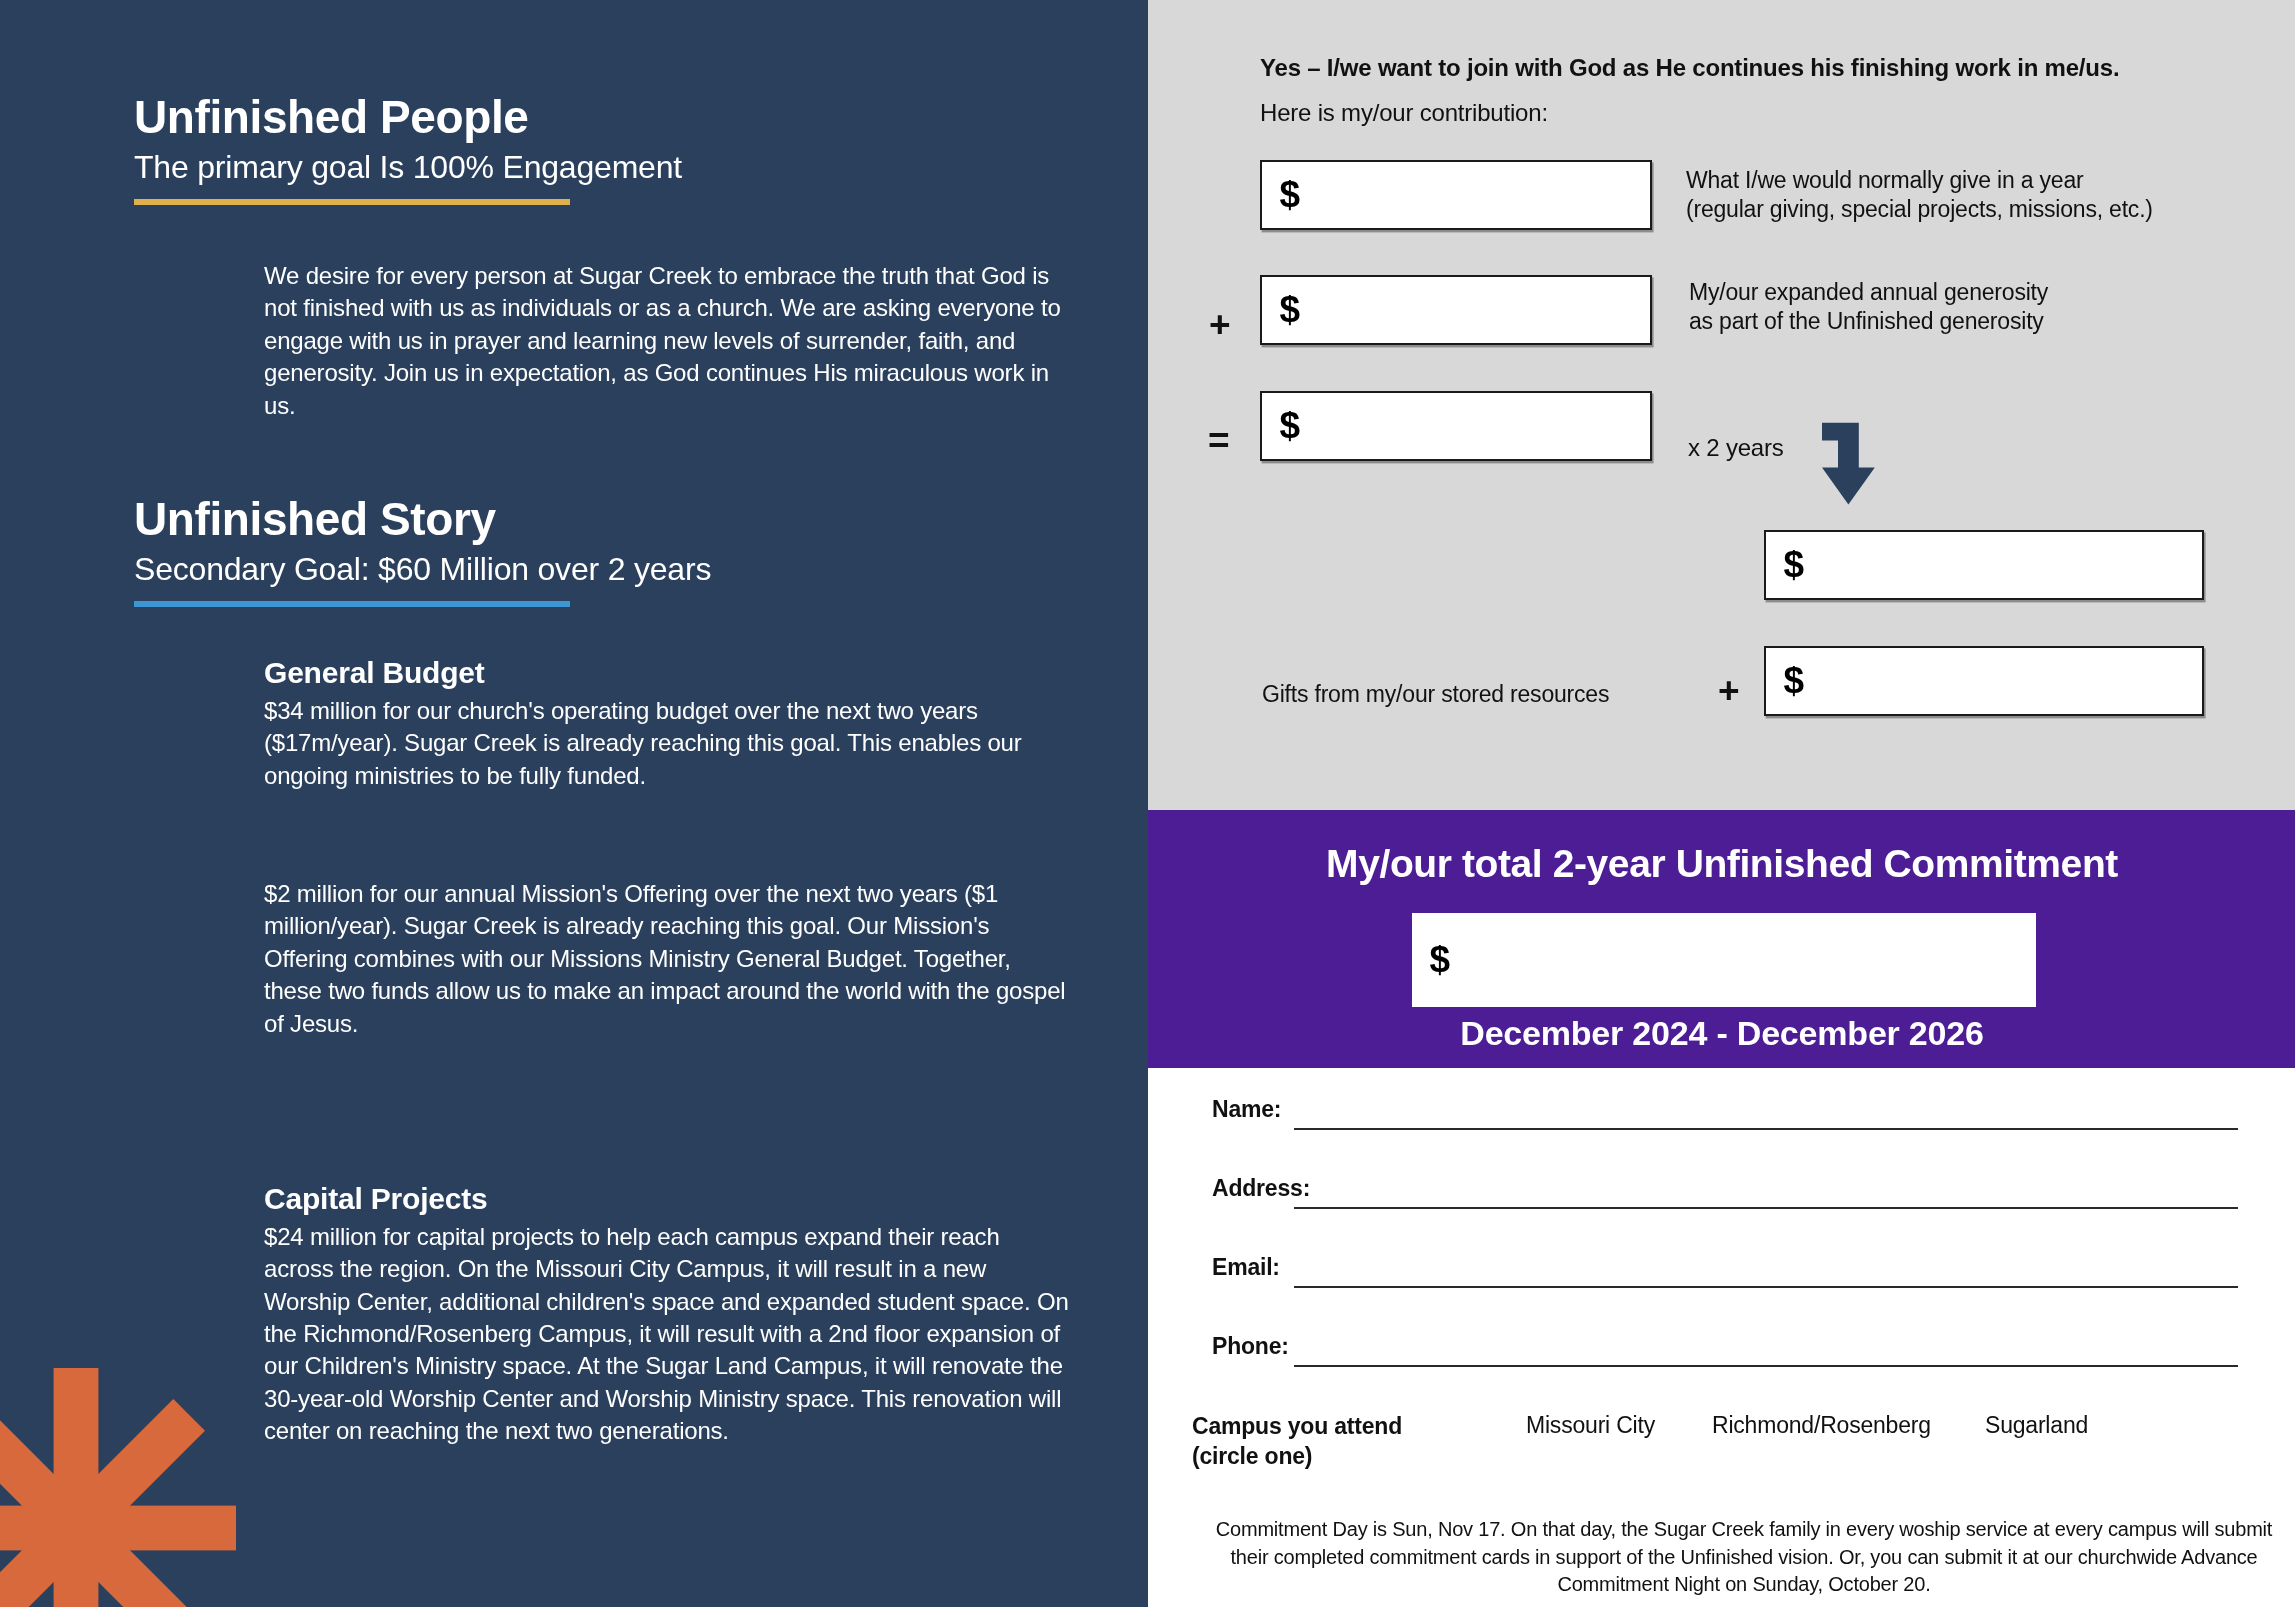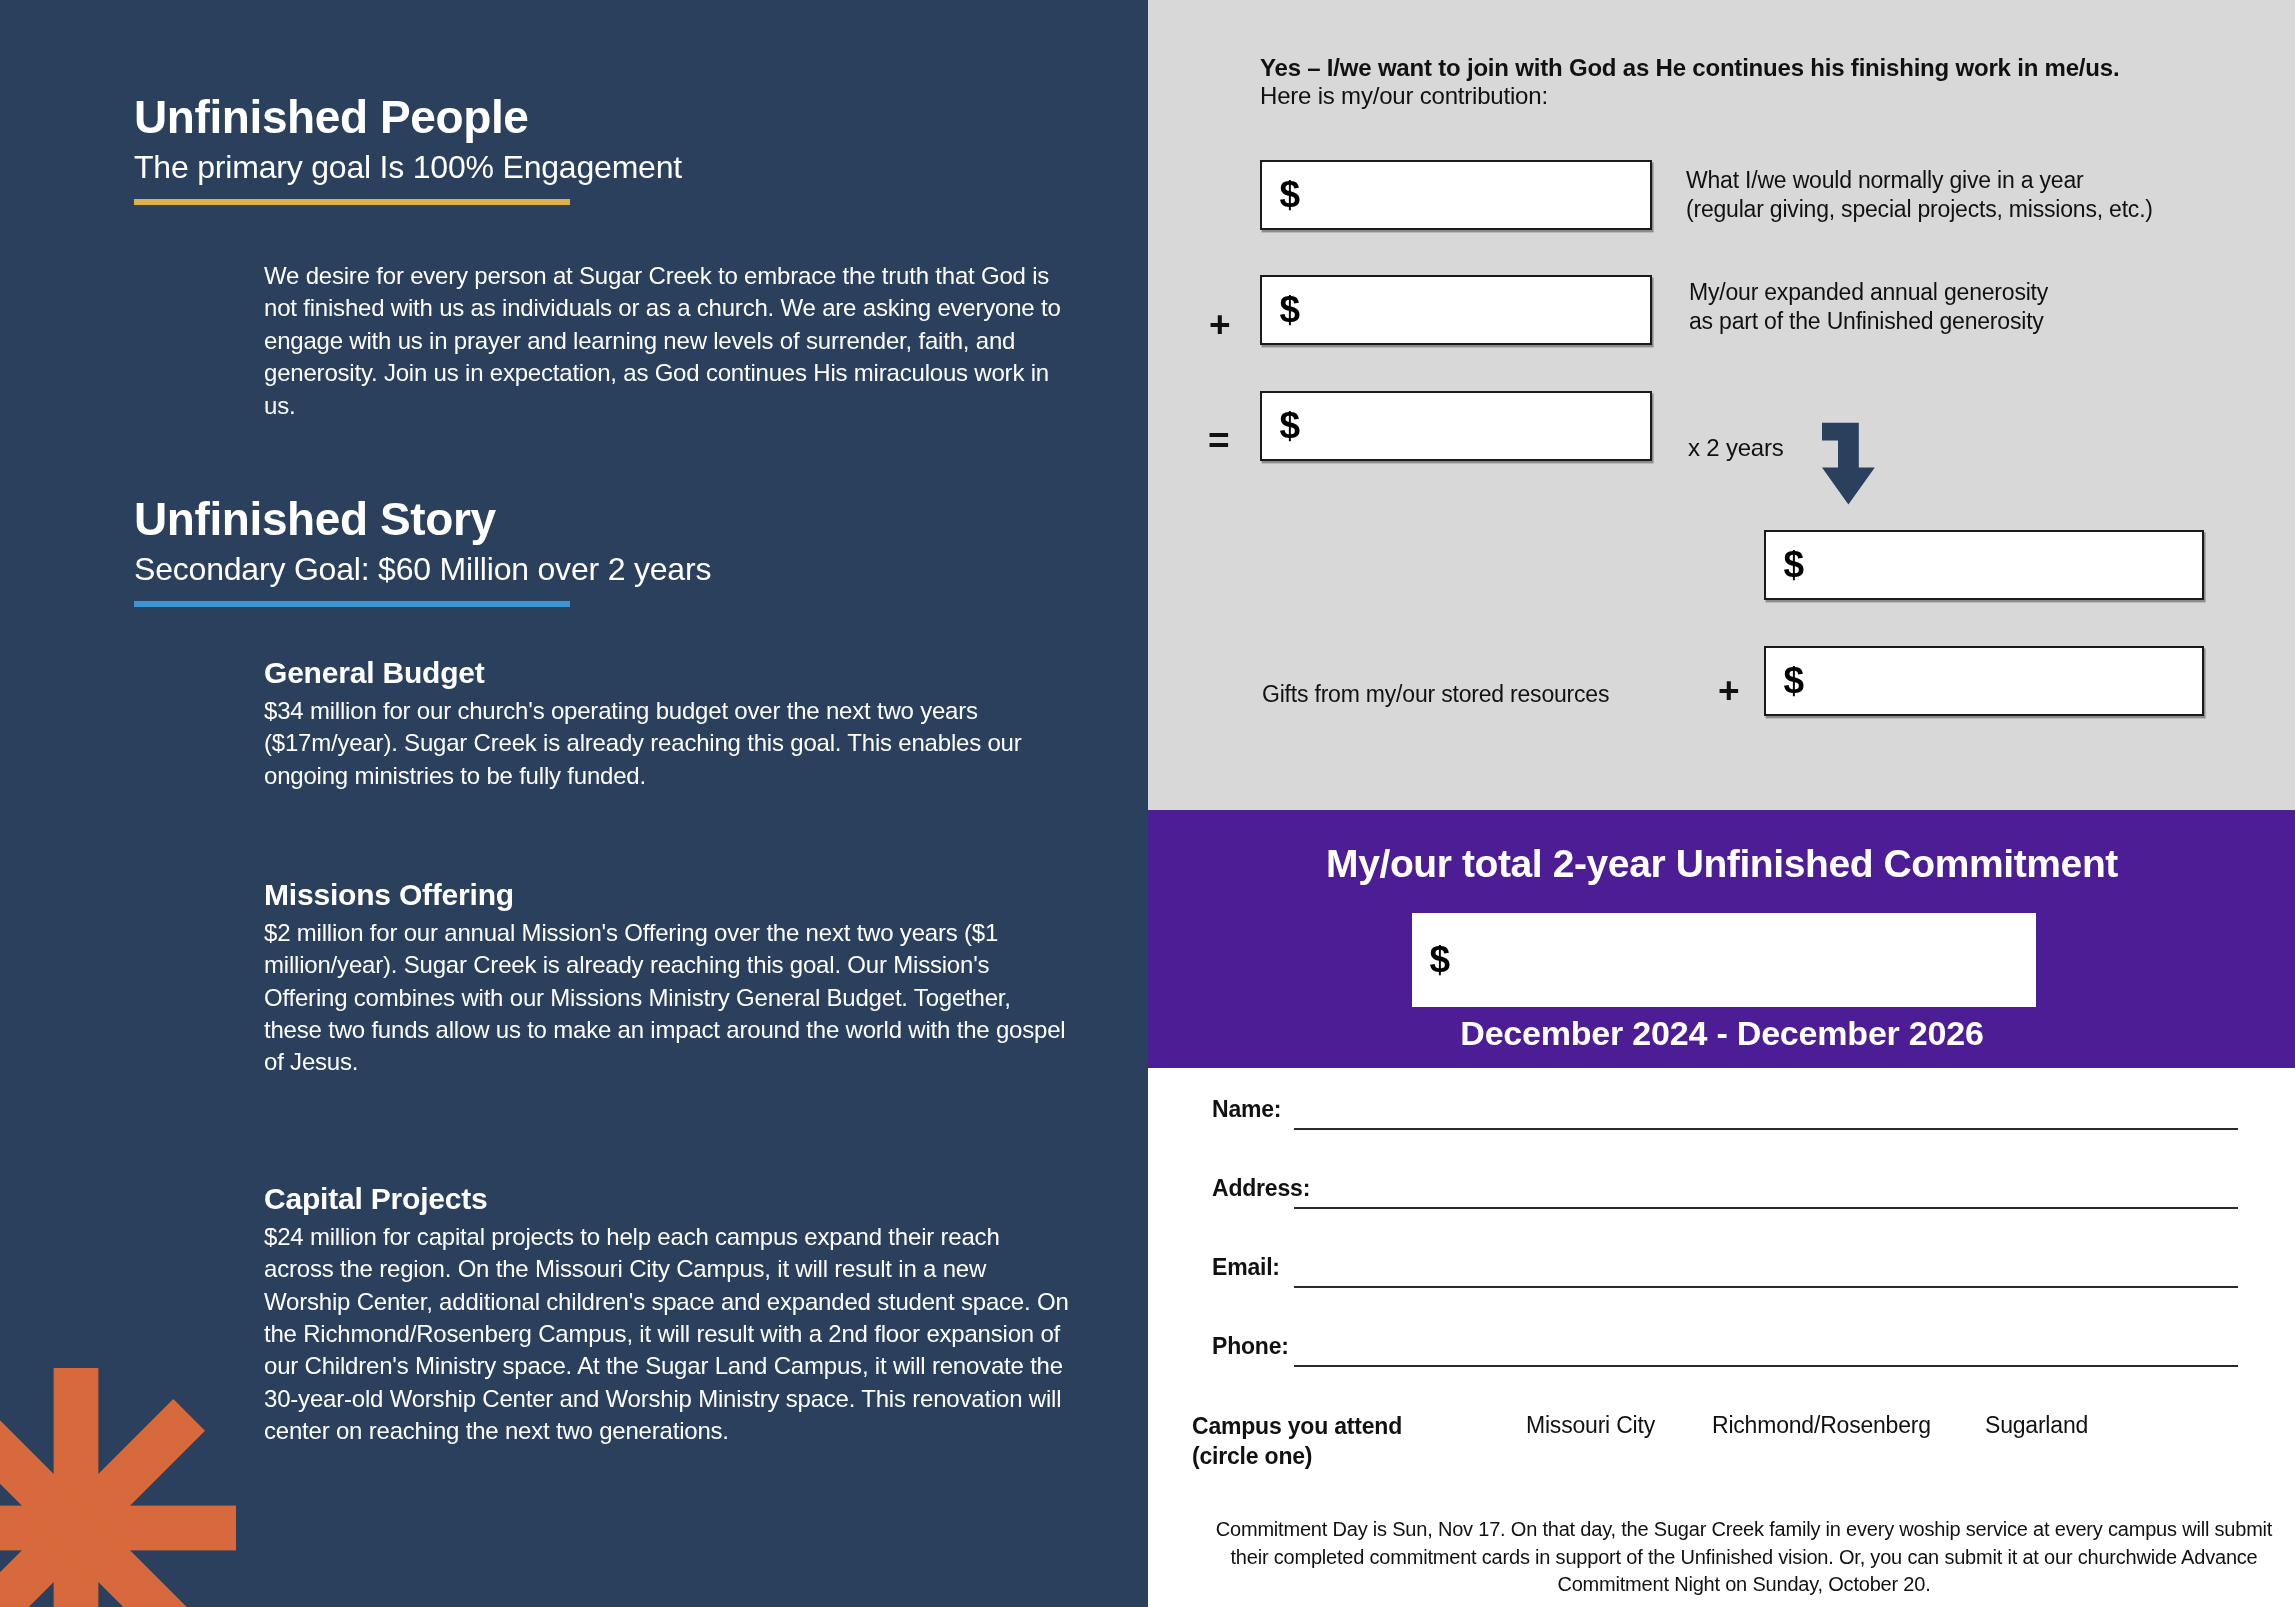--- a/index.html
+++ b/index.html
@@ -47,21 +47,21 @@
   
   .right-top {
     position:absolute; left:1148px; top:0; width:1148px; height:810px;
     background:#d8d8d8;
   }
   .yes-line {
     position:absolute; left:1260px; top:54px; width:1008px;
     font-size:24px; font-weight:bold; color:#111; letter-spacing:-0.2px;
   }
   .here-line {
-    position:absolute; left:1260px; top:82px;
+    position:absolute; left:1260px; top:99px;
     font-size:24px; color:#111; letter-spacing:-0.2px;
   }
 
   .money-box {
     position:absolute; background:#ffffff;
     border:2.4px solid #1a1a1a;
     box-shadow:1.6px 2.4px 0 rgba(0,0,0,0.35);
   }
   .money-box .dollar {
     position:absolute; left:17.6px; top:50%; transform:translateY(-50%);
@@ -160,21 +160,20 @@
         <div class="sec-sub">Secondary Goal: $60 Million over 2 years</div>
         <div class="rule blue"></div>
       </div>
 
       <div style="position:absolute; left:264px; top:656px; width:808px;">
         <div class="sub-title">General Budget</div>
         <div class="body-copy">$34 million for our church's operating budget over the next two years ($17m/year).  Sugar Creek is already reaching this goal.  This enables our ongoing ministries to be fully funded.</div>
       </div>
 
       <div style="position:absolute; left:264px; top:878px; width:808px;">
-        <div class="sub-title">Missions Offering</div>
         <div class="body-copy">$2 million for our annual Mission's Offering over the next two years ($1 million/year).  Sugar Creek is already reaching this goal.  Our Mission's Offering combines with our Missions Ministry General Budget. Together, these two funds allow us to make an impact around the world with the gospel of Jesus.</div>
       </div>
 
       <div style="position:absolute; left:264px; top:1182px; width:808px;">
         <div class="sub-title">Capital Projects</div>
         <div class="body-copy">$24 million for capital projects to help each campus expand their reach across the region.  On the Missouri City Campus, it will result in a new Worship Center, additional children's space and expanded student space.  On the Richmond/Rosenberg Campus, it will result with a 2nd floor expansion of our Children's Ministry space.  At the Sugar Land Campus, it will renovate the 30-year-old Worship Center and Worship Ministry space.  This renovation will center on reaching the next two generations.</div>
       </div>
     </div>
   </div>
 

